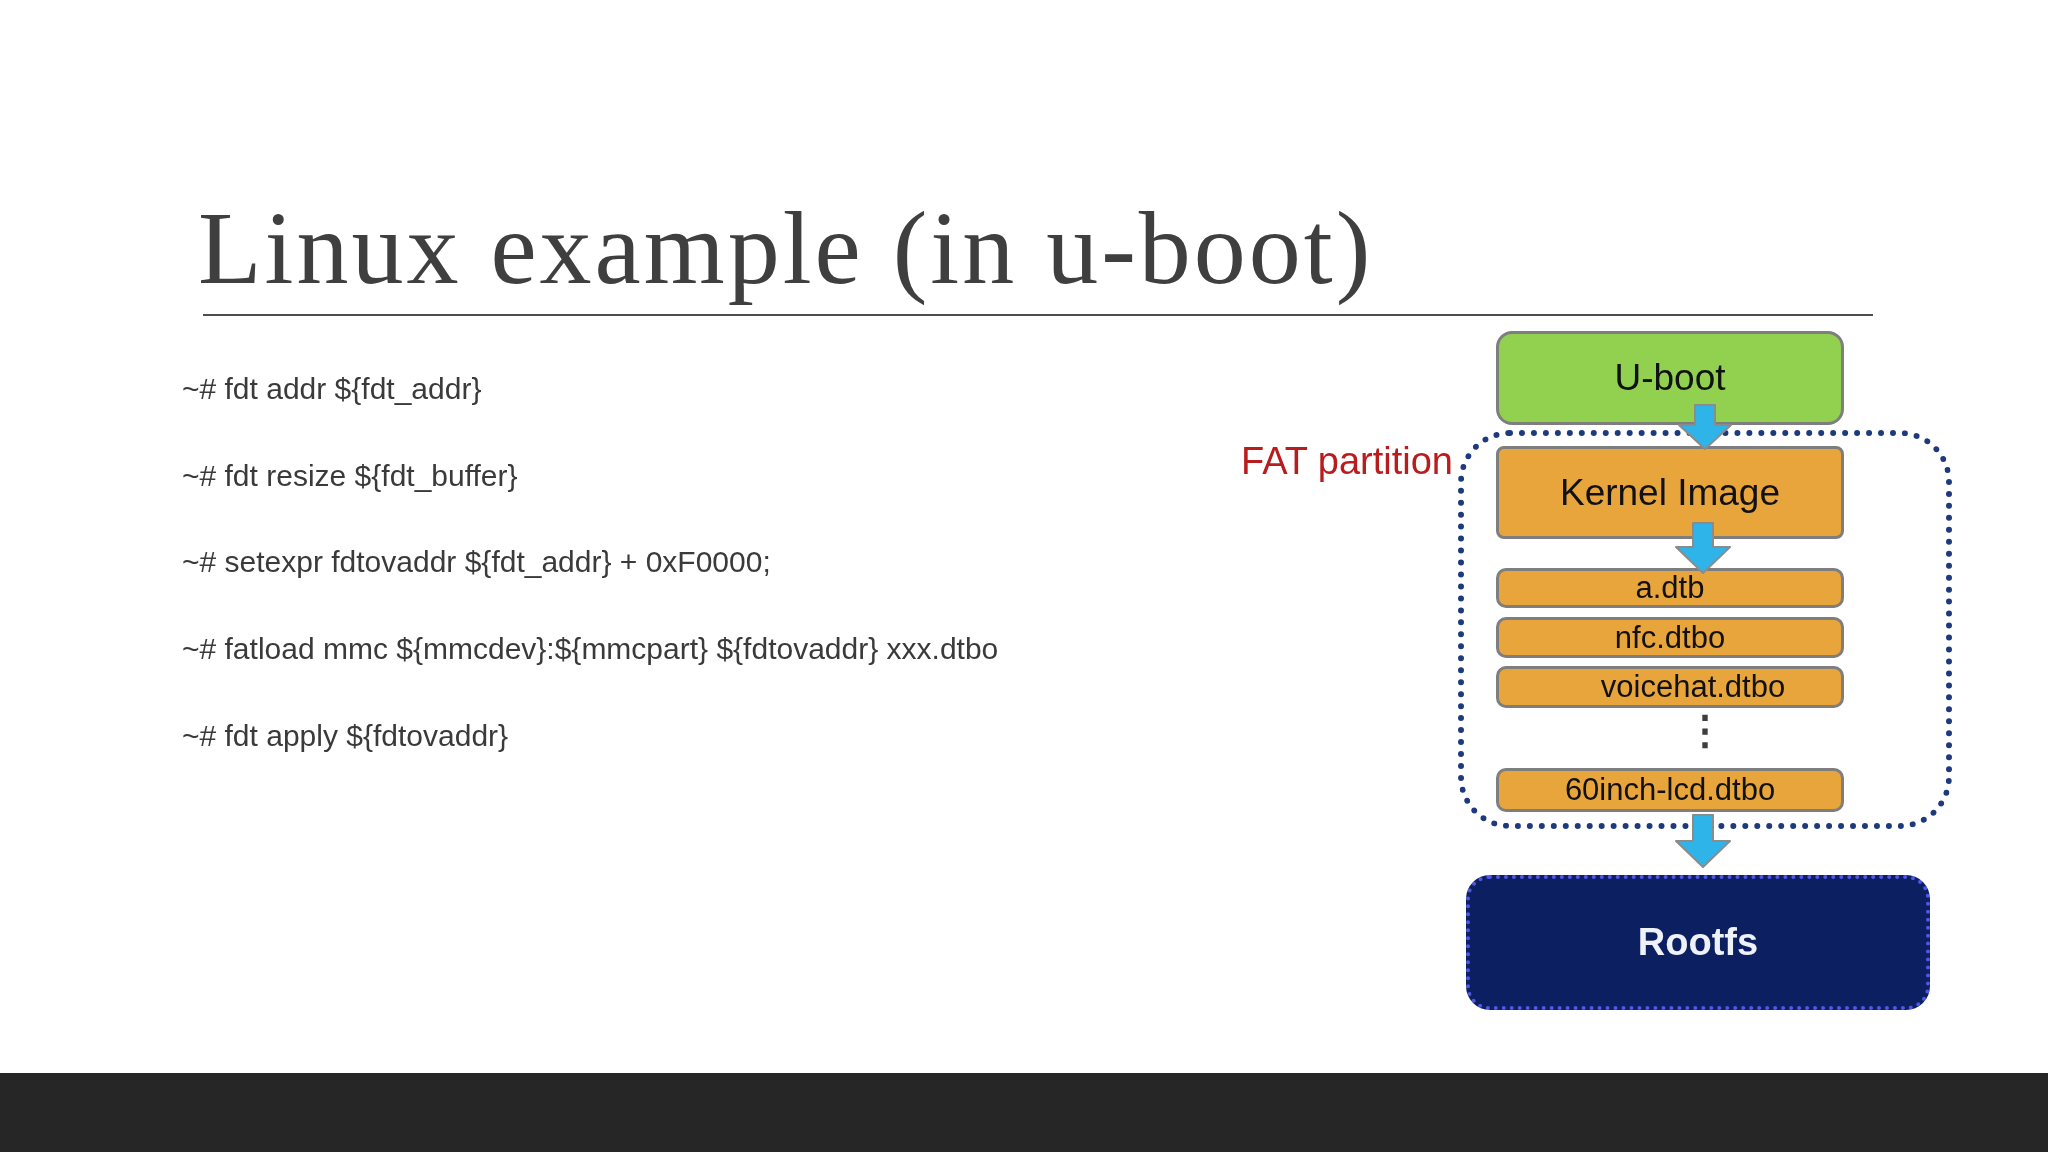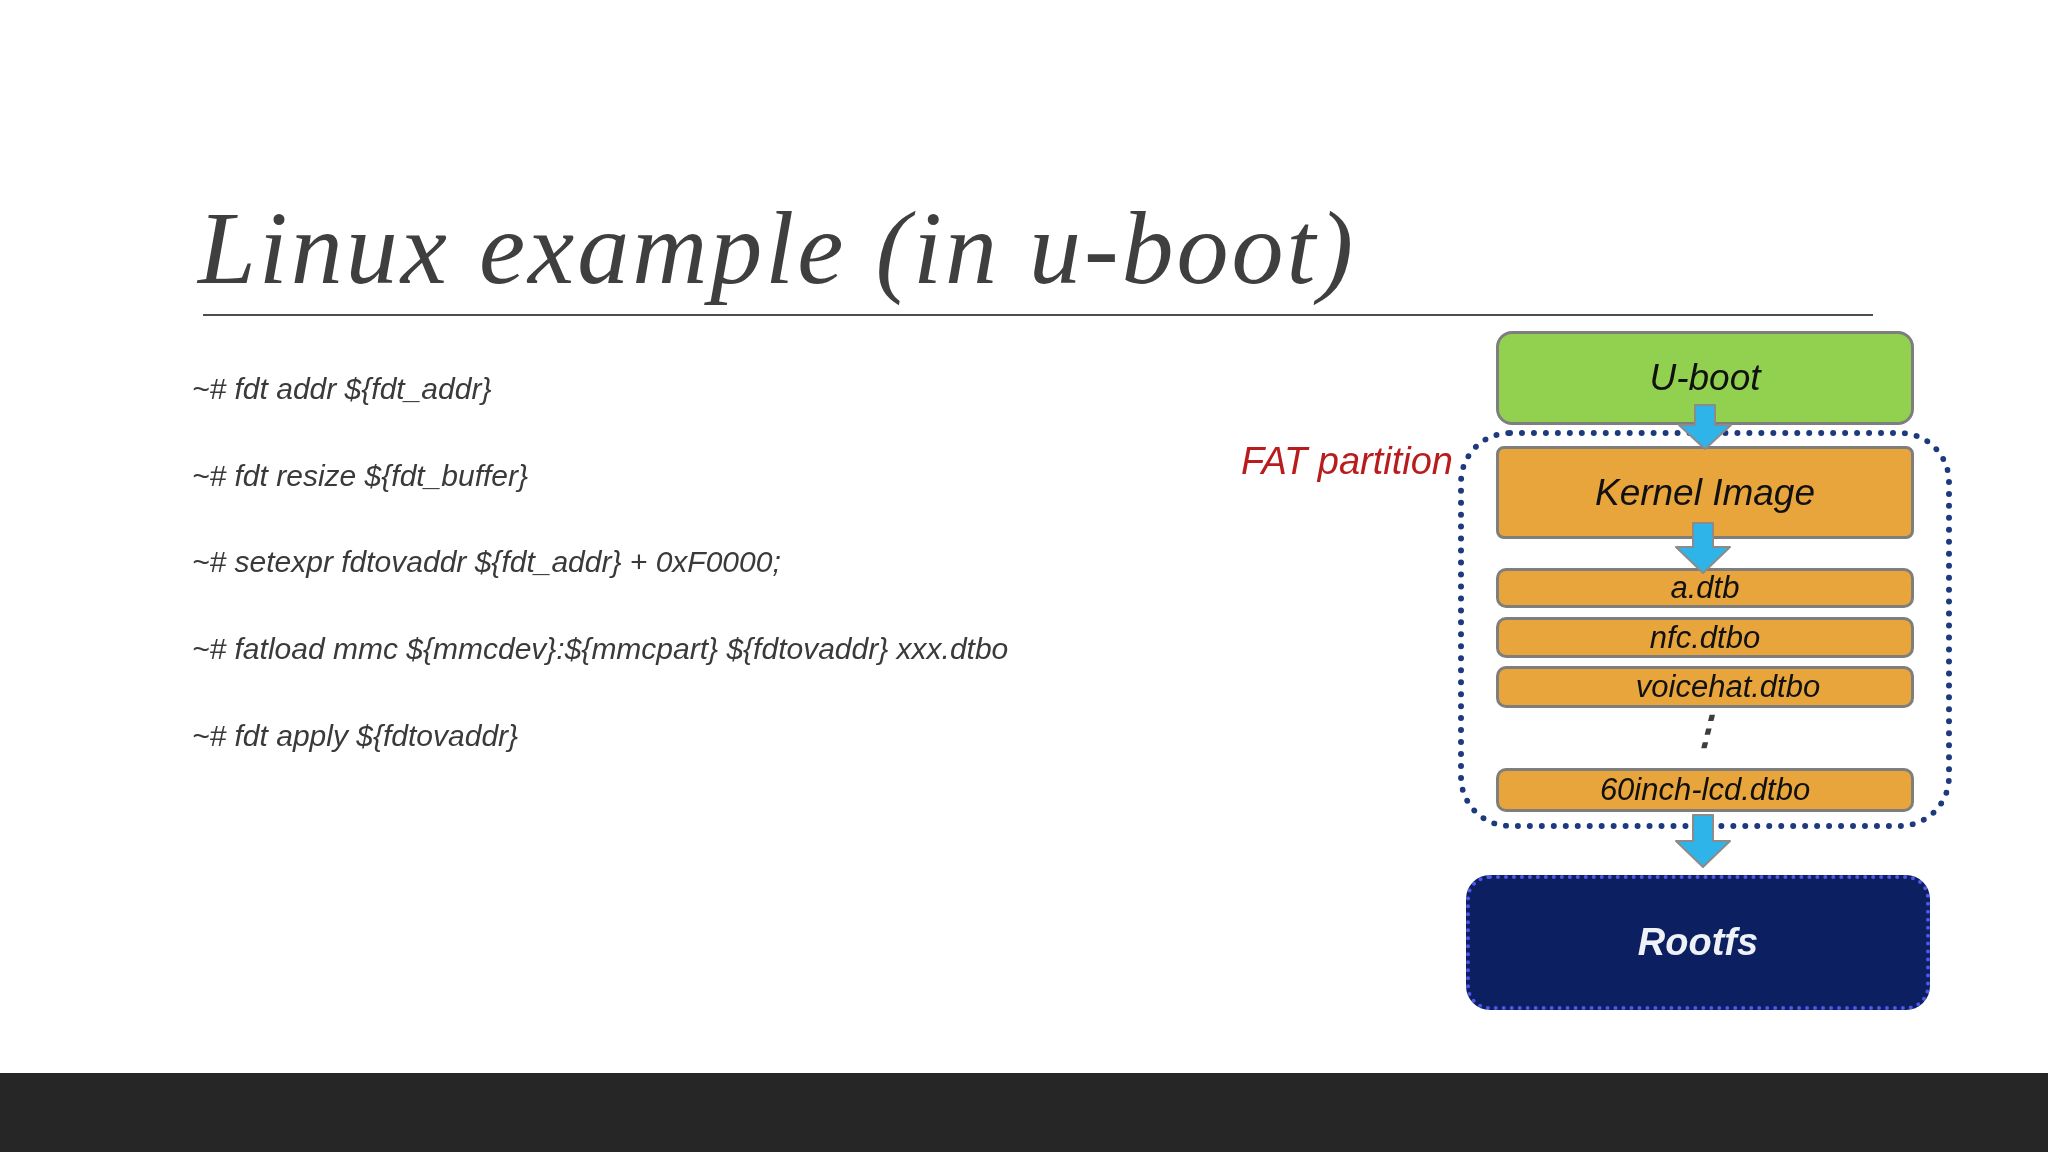--- a/index.html
+++ b/index.html
@@ -9,41 +9,40 @@
     height: 1152px;
     background: #ffffff;
     font-family: "Liberation Sans", sans-serif;
     overflow: hidden;
   }
   .slide {
     position: absolute;
     left: 0; top: 0;
     width: 2048px; height: 1152px;
     background: #ffffff;
-    font-style: italic;
   }
   .title {
     position: absolute;
     left: 198px; top: 118px;
     font-family: "Liberation Serif", "DejaVu Serif", serif;
     font-size: 104px;
     font-weight: 400;
     color: #3f3f3f;
     letter-spacing: 3px;
     white-space: nowrap;
   }
   .divider {
     position: absolute;
     left: 203px; top: 314px;
     width: 1670px; height: 0;
     border-top: 2px solid #4d4d4d;
   }
   .cmd {
     position: absolute;
-    left: 192px;
+    left: 182px;
     margin: 0;
     font-size: 30px;
     color: #3a3a3a;
     white-space: pre;
   }
   .cmd-0 { top: 372px; }
   .cmd-1 { top: 459px; }
   .cmd-2 { top: 545px; }
   .cmd-3 { top: 632px; }
   .cmd-4 { top: 719px; }
@@ -65,21 +64,21 @@
     border: 6px dotted var(--dotted-navy);
     border-radius: 52px;
     box-sizing: border-box;
     background: transparent;
     z-index: 1;
   }
 
   .node {
     position: absolute;
     left: 1496px;
-    width: 418px;
+    width: 348px;
     box-sizing: border-box;
     border: 3px solid #7e7e7e;
     display: flex;
     align-items: center;
     justify-content: center;
     color: #111111;
     z-index: 2;
   }
   .node-uboot {
     top: 331px; height: 94px;

